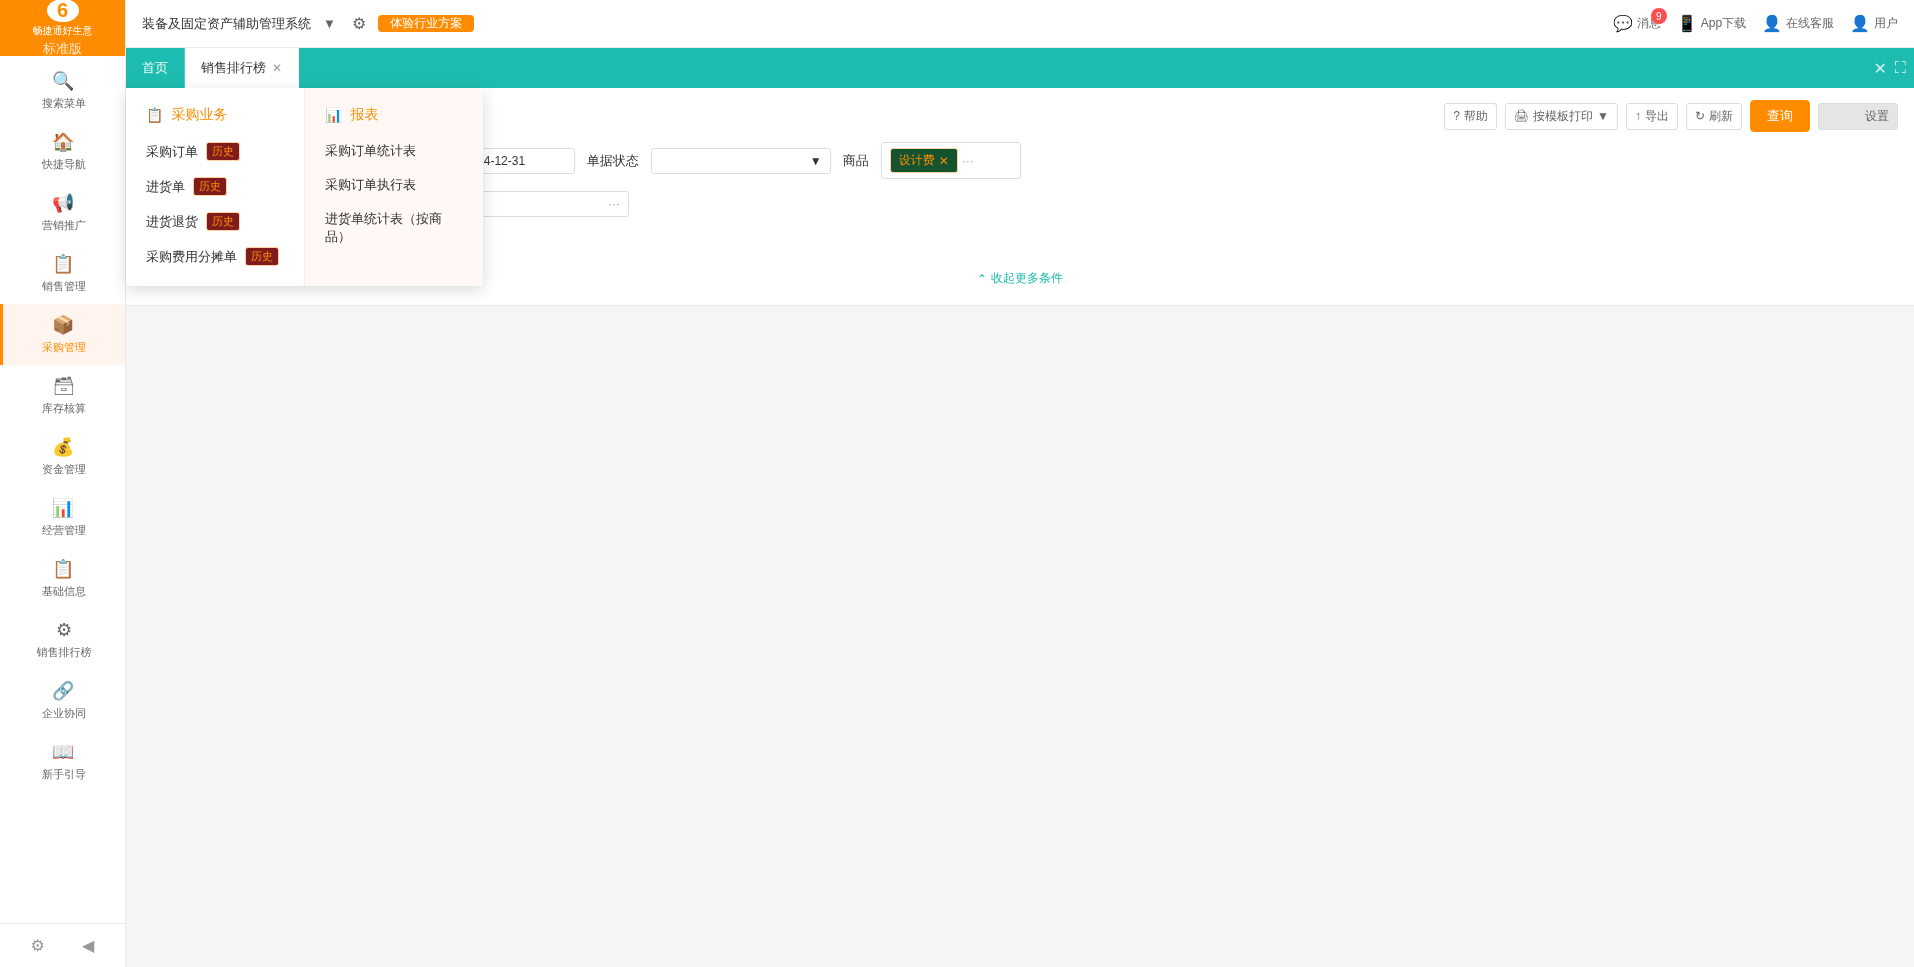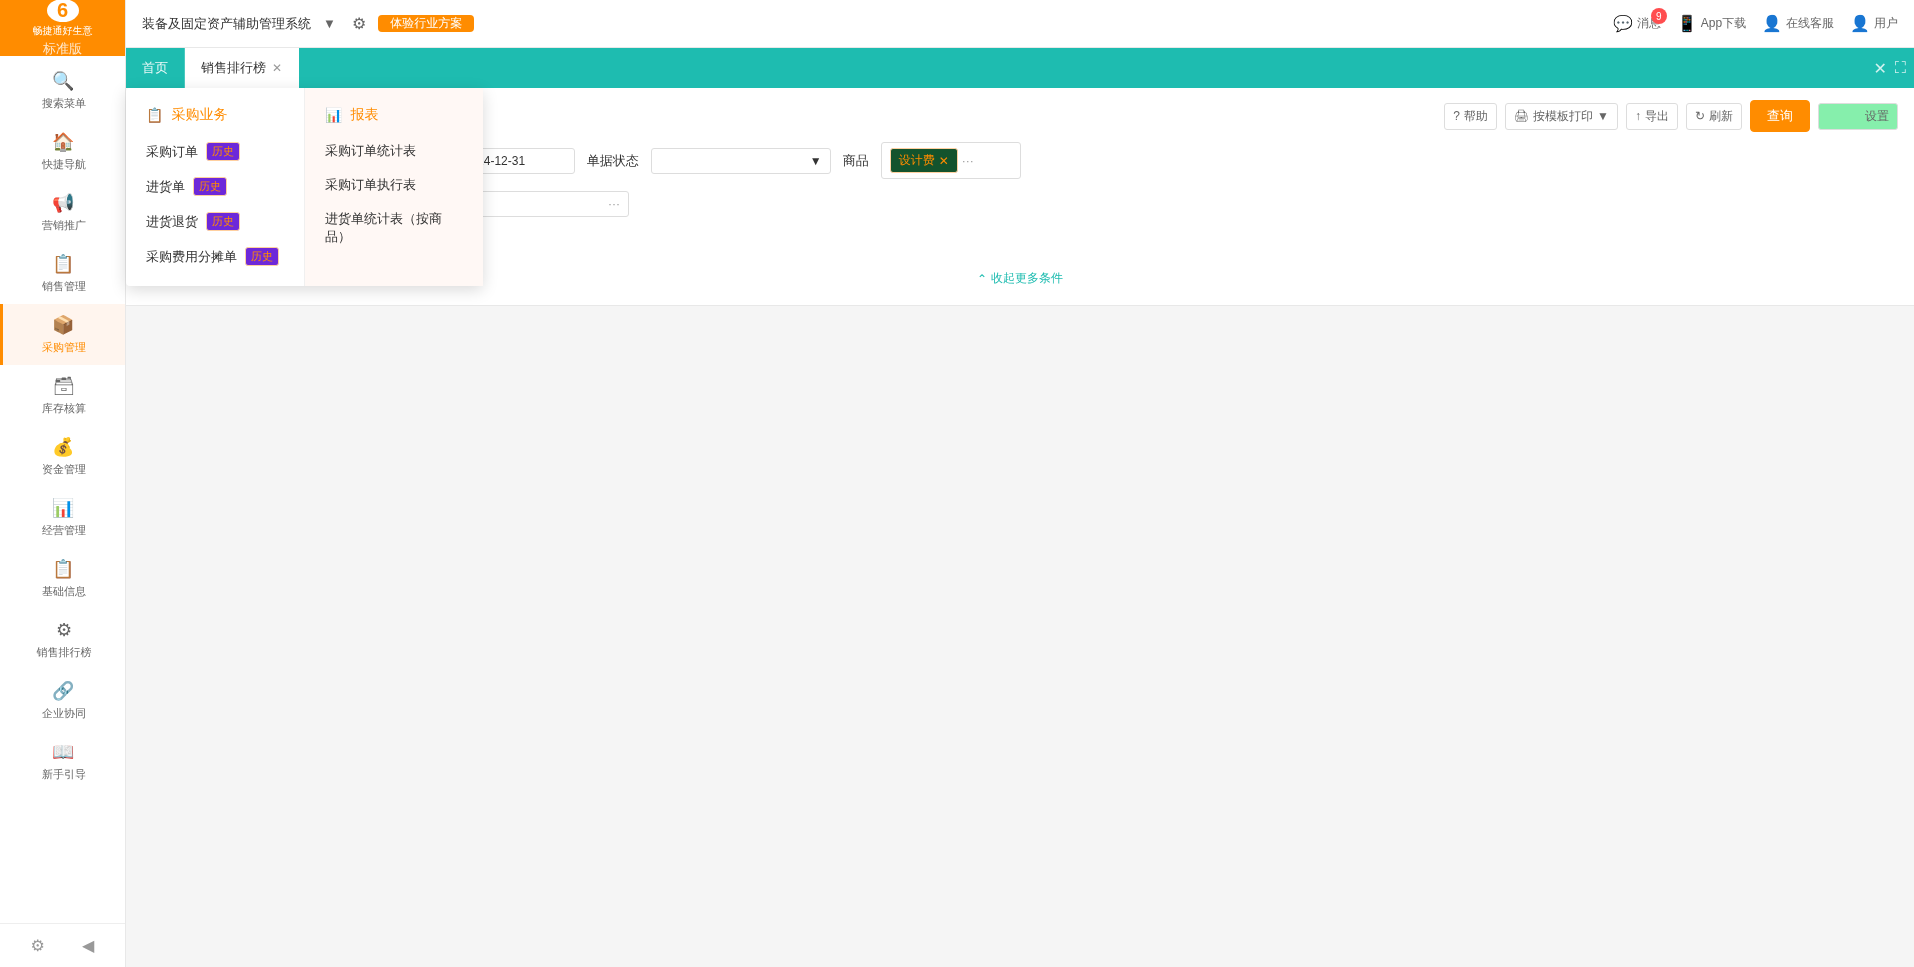--- a/index.html
+++ b/index.html
@@ -96,21 +96,21 @@
     .filter-actions-top {
       display: flex; align-items: center; justify-content: flex-end; gap: 8px;
       margin-bottom: 10px;
     }
     .filter-btn {
       display: flex; align-items: center; gap: 4px; cursor: pointer;
       color: #666; font-size: 12px; padding: 4px 8px; border: 1px solid #ddd;
       border-radius: 3px; background: #fff;
     }
     .filter-btn.primary { background: #ff8c00; color: #fff; border-color: #ff8c00; border-radius: 4px; padding: 6px 16px; font-size: 13px; }
-    .filter-btn.secondary { background: #86efac; color: #666; padding-left: 46px; }
+    .filter-btn.secondary { background: #e5e5e5; color: #666; padding-left: 46px; }
 
     .filter-label { color: #333; font-size: 13px; white-space: nowrap; }
     .filter-input {
       border: 1px solid #ddd; border-radius: 3px; padding: 5px 8px;
       font-size: 12px; color: #333; min-width: 120px;
     }
     .filter-select {
       border: 1px solid #ddd; border-radius: 3px; padding: 5px 8px;
       font-size: 12px; color: #333; background: #fff; cursor: pointer;
       display: flex; align-items: center; gap: 4px; min-width: 120px;
@@ -154,21 +154,21 @@
     .dropdown-col + .dropdown-col { border-left: 1px solid #f0f0f0; }
     .dropdown-col-header {
       display: flex; align-items: center; gap: 8px; padding: 6px 20px 10px;
       color: #ff8c00; font-size: 14px; font-weight: 500;
     }
     .dropdown-item {
       display: flex; align-items: center; padding: 8px 20px; cursor: pointer;
       color: #333; font-size: 13px; gap: 8px;
     }
     .dropdown-badge {
-      background: #6d28d9; border: 1px solid #ffd0a0; color: #ff8c00;
+      background: #7f1d1d; border: 1px solid #ffd0a0; color: #ff8c00;
       border-radius: 3px; padding: 1px 5px; font-size: 11px;
     }
 
     .dots { color: #999; cursor: pointer; }
   </style>
 </head>
 <body>
 
 <div class="sidebar">
   <div class="sidebar-logo">

